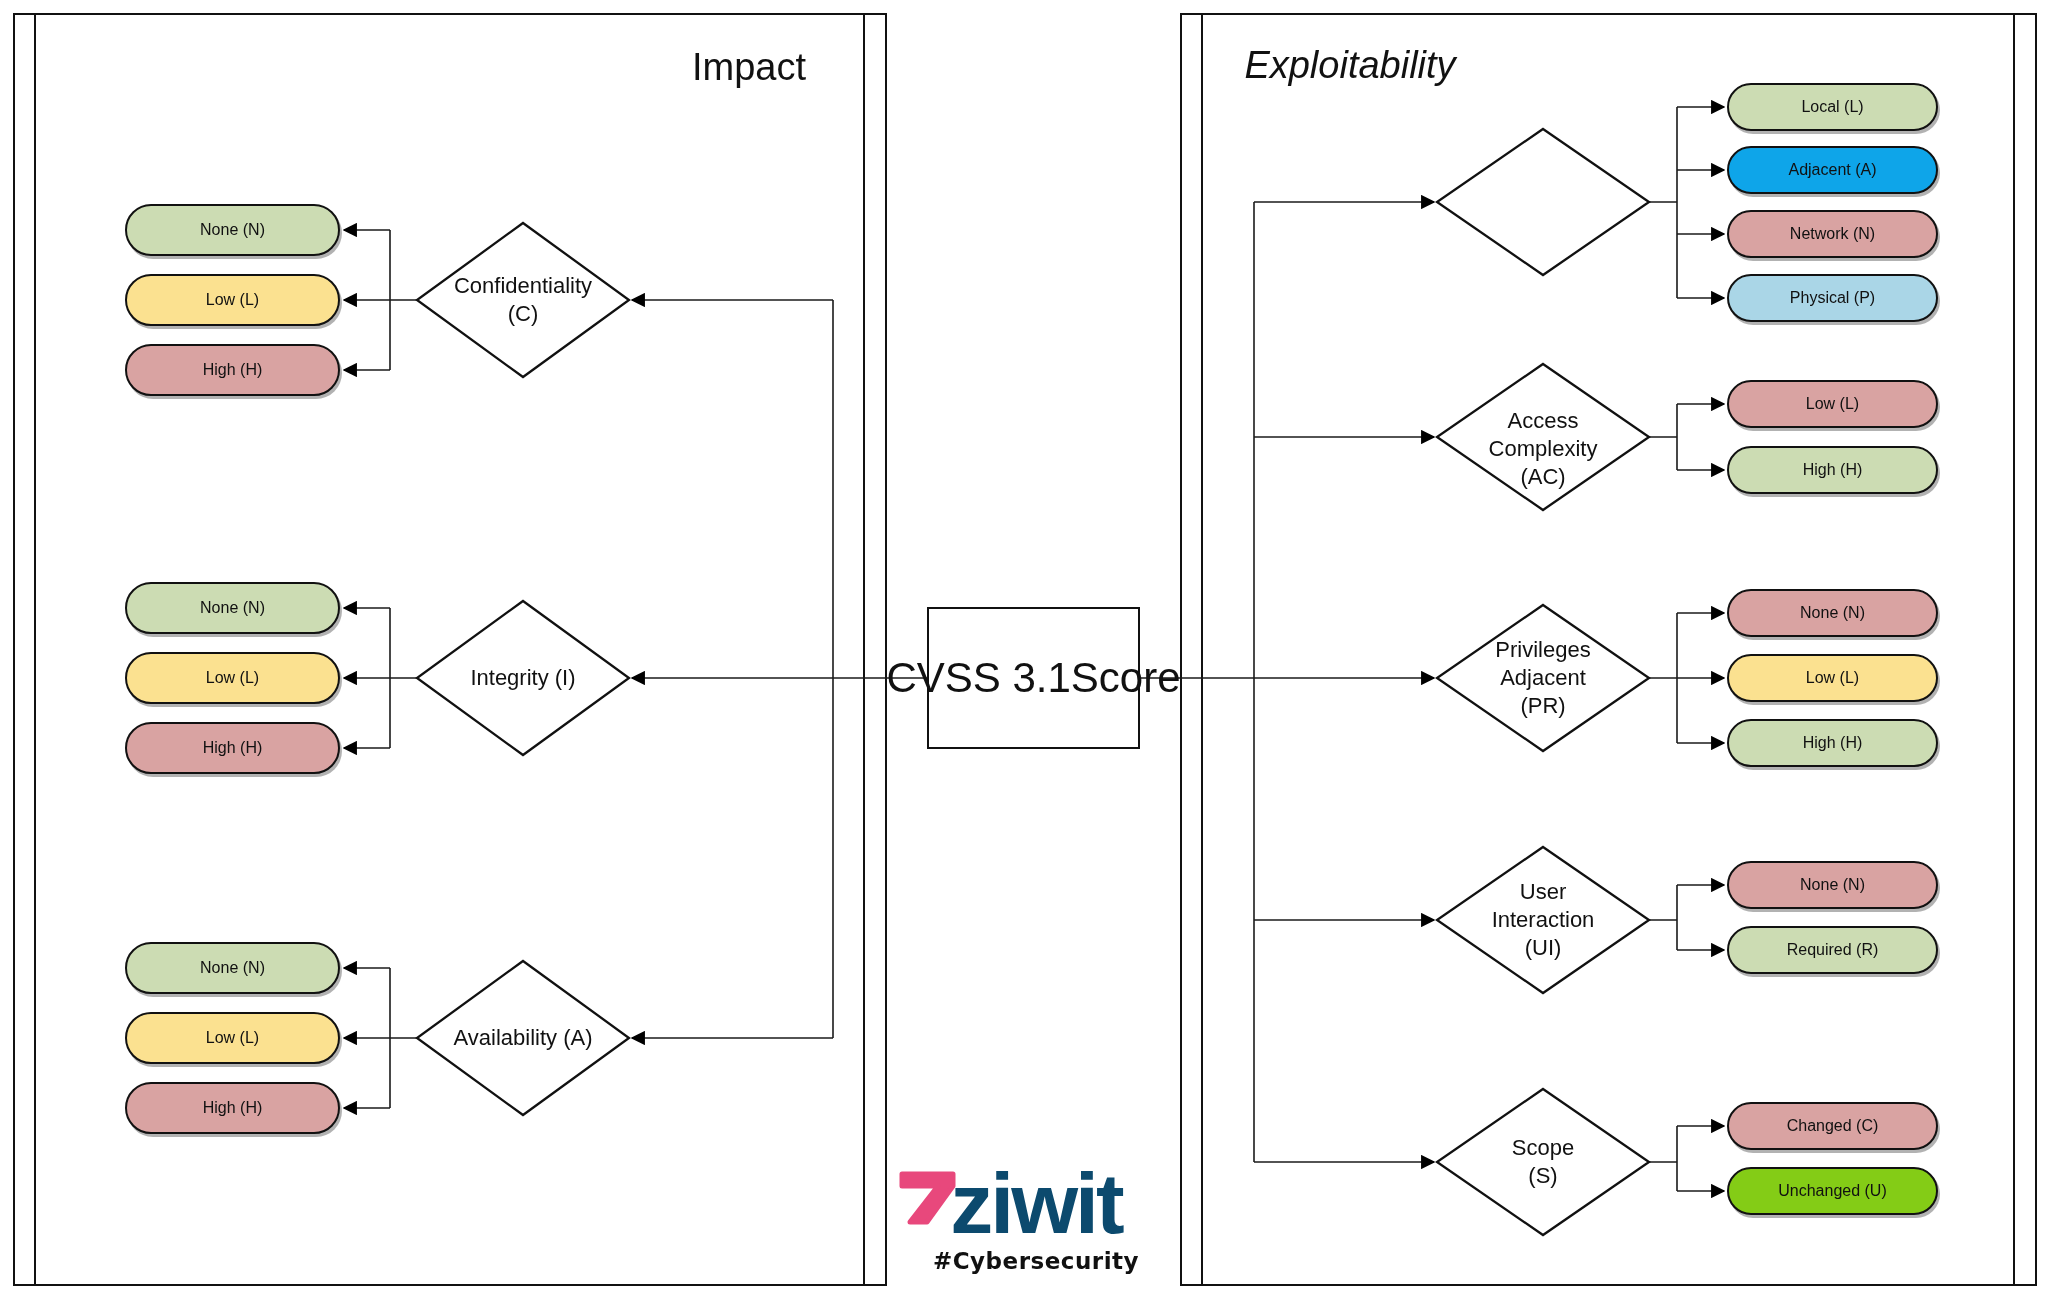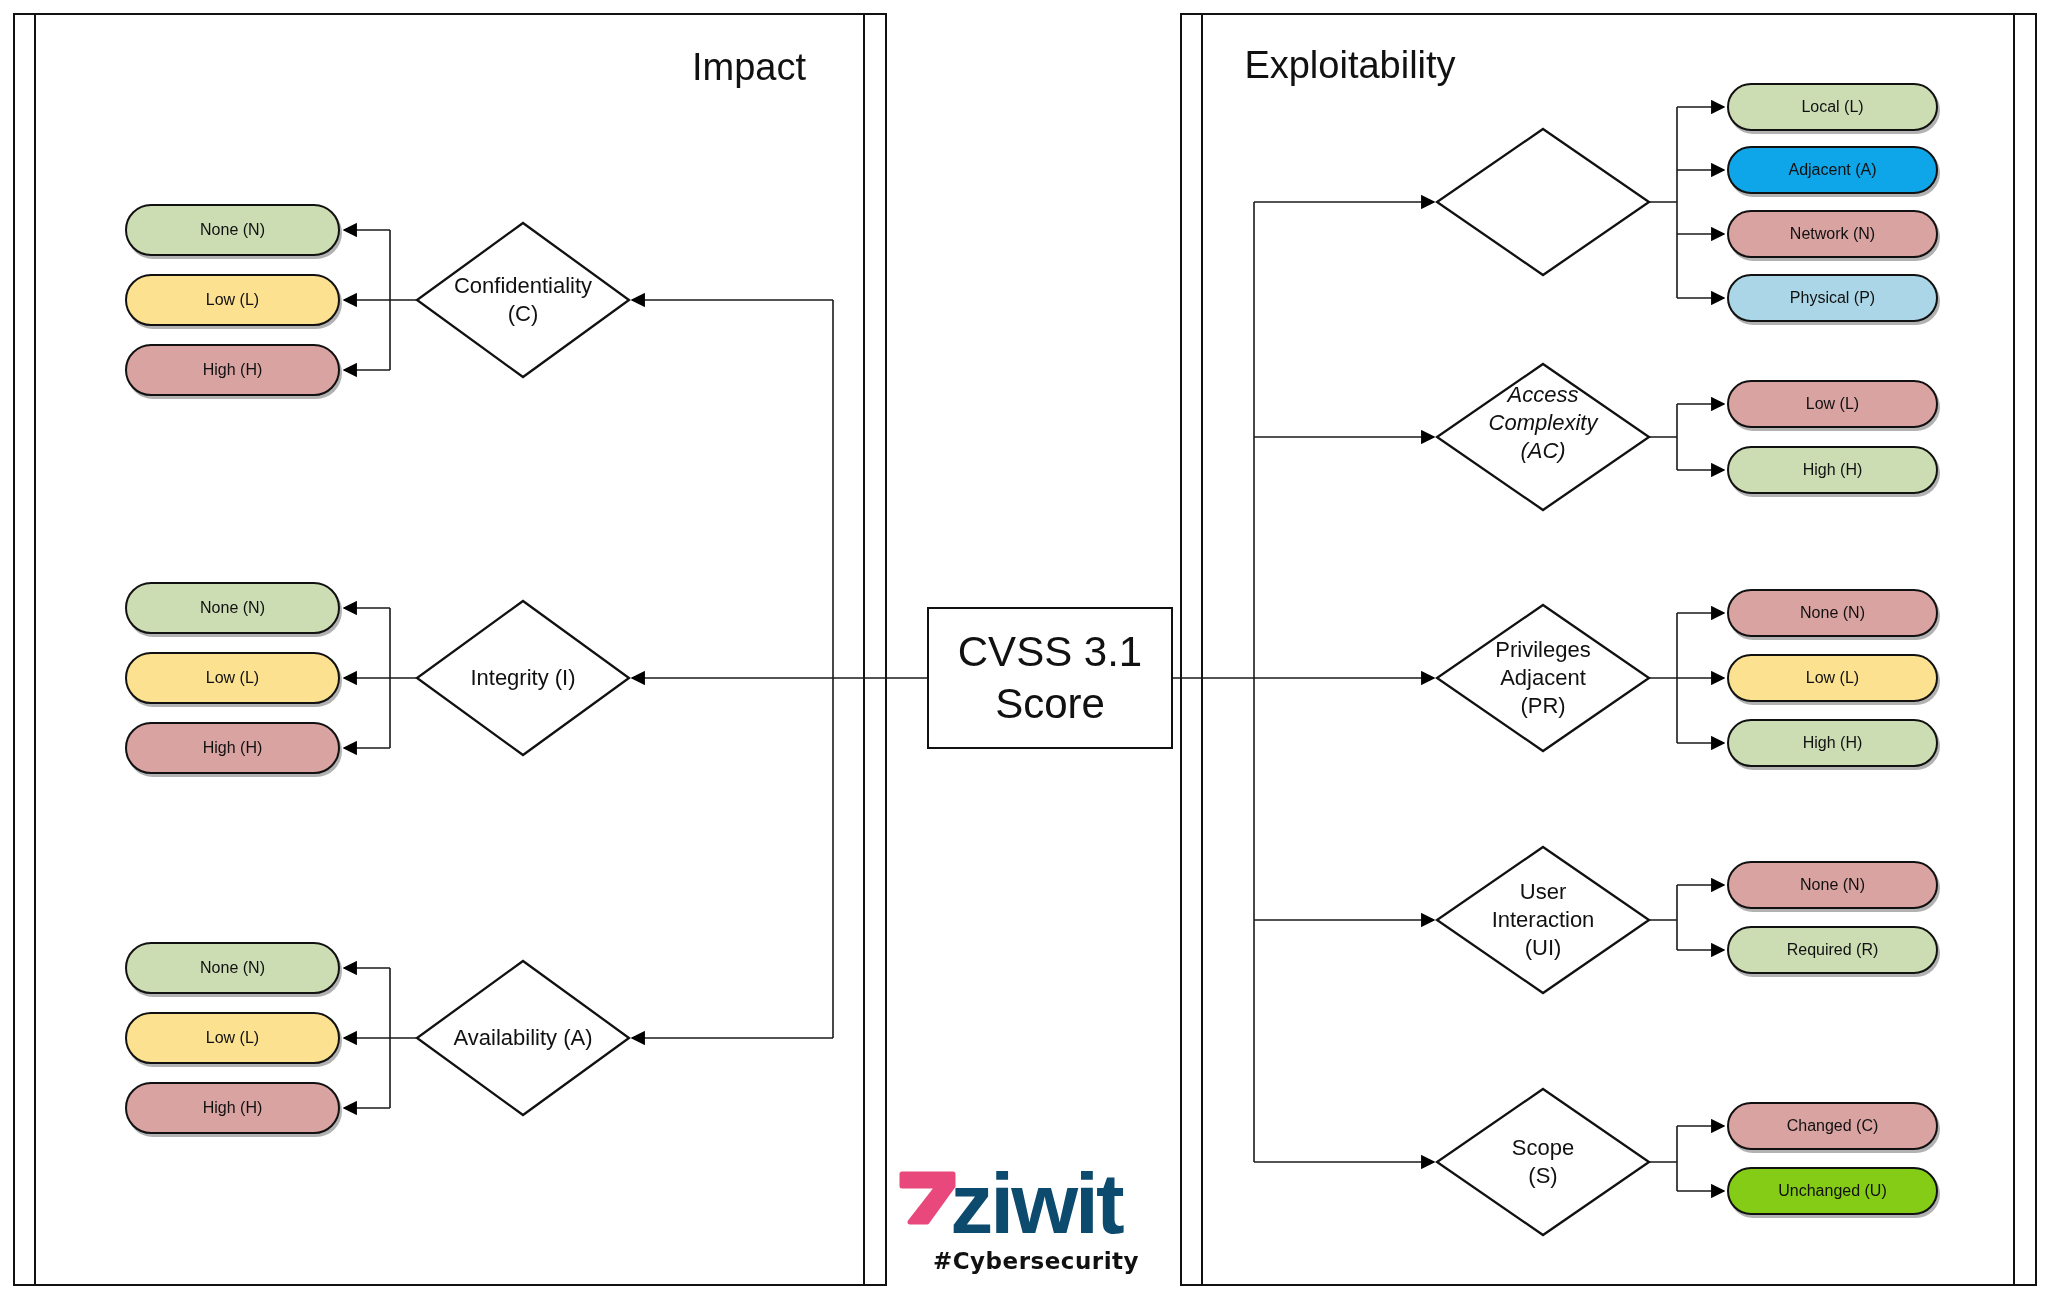--- a/index.html
+++ b/index.html
@@ -17,23 +17,23 @@
     font-size:16px;color:#111;z-index:4;box-shadow:2px 3px 0 rgba(0,0,0,0.30);
     white-space:nowrap;
   }
   .pill.lft{left:125px;width:215px;height:52px;}
   .pill.rgt{left:1727px;width:211px;height:48px;}
   .diamond-label{
     position:absolute;width:212px;text-align:center;font-size:22px;line-height:28px;color:#111;z-index:4;
   }
   .diamond-label span{display:block;}
   .score-box{
-    position:absolute;left:927px;top:607px;width:246px;height:142px;box-sizing:border-box;
+    position:absolute;left:927px;top:607px;width:213px;height:142px;box-sizing:border-box;
     border:2.5px solid #111;background:#fff;z-index:4;
-    display:flex;flex-direction:column;align-items:center;justify-content:center;
+    display:flex;align-items:center;justify-content:center;
     font-size:42px;line-height:52px;color:#111;text-align:center;white-space:nowrap;
   }
   .logo{position:absolute;left:1036px;top:1160px;transform:translateX(-50%);z-index:5;text-align:center;}
   .logo .wordmark{
     font-family:Liberation Sans, sans-serif;font-weight:700;font-size:86px;line-height:86px;
     letter-spacing:-3px;color:#0c4a6e;
   }
   .logo .tagline{
     font-family:"DejaVu Sans",sans-serif;font-weight:700;font-size:23px;margin-top:2px;color:#111;
     letter-spacing:0.5px;
@@ -47,21 +47,21 @@
 
   <div class="panel" style="left:13px;width:874px;"></div>
   <div class="vline" style="left:34px;"></div>
   <div class="vline" style="left:863px;"></div>
 
   <div class="panel" style="left:1180px;width:857px;"></div>
   <div class="vline" style="left:1201px;"></div>
   <div class="vline" style="left:2013px;"></div>
 
   <div class="panel-title" style="left:749px;top:46px;">Impact</div>
-  <div class="panel-title" style="left:1350px;top:44px;">Exploitability</div>
+  <div class="panel-title" style="left:1350px;top:44px;font-style:italic;">Exploitability</div>
 
   <svg class="wires" width="2048" height="1300" viewBox="0 0 2048 1300">
     <defs>
       <marker id="arr" viewBox="0 0 10 10" refX="9" refY="5" markerWidth="9" markerHeight="9" orient="auto-start-reverse">
         <path d="M0,0 L10,5 L0,10 z" fill="#000"></path>
       </marker>
     </defs>
 
     <g stroke="#1a1a1a" stroke-width="1.6" fill="none">
 
@@ -133,21 +133,21 @@
   <div class="diamond-label" style="left:417px;top:272px;">
     <span>Confidentiality</span>
     <span>(C)</span>
   </div>
   <div class="diamond-label" style="left:417px;top:664px;">
     <span>Integrity (I)</span>
   </div>
   <div class="diamond-label" style="left:417px;top:1024px;">
     <span>Availability (A)</span>
   </div>
-  <div class="diamond-label" style="left:1437px;top:381px;font-style:italic;">
+  <div class="diamond-label" style="left:1437px;top:407px;">
     <span>Access</span>
     <span>Complexity</span>
     <span>(AC)</span>
   </div>
   <div class="diamond-label" style="left:1437px;top:636px;">
     <span>Privileges</span>
     <span>Adjacent</span>
     <span>(PR)</span>
   </div>
   <div class="diamond-label" style="left:1437px;top:878px;">

